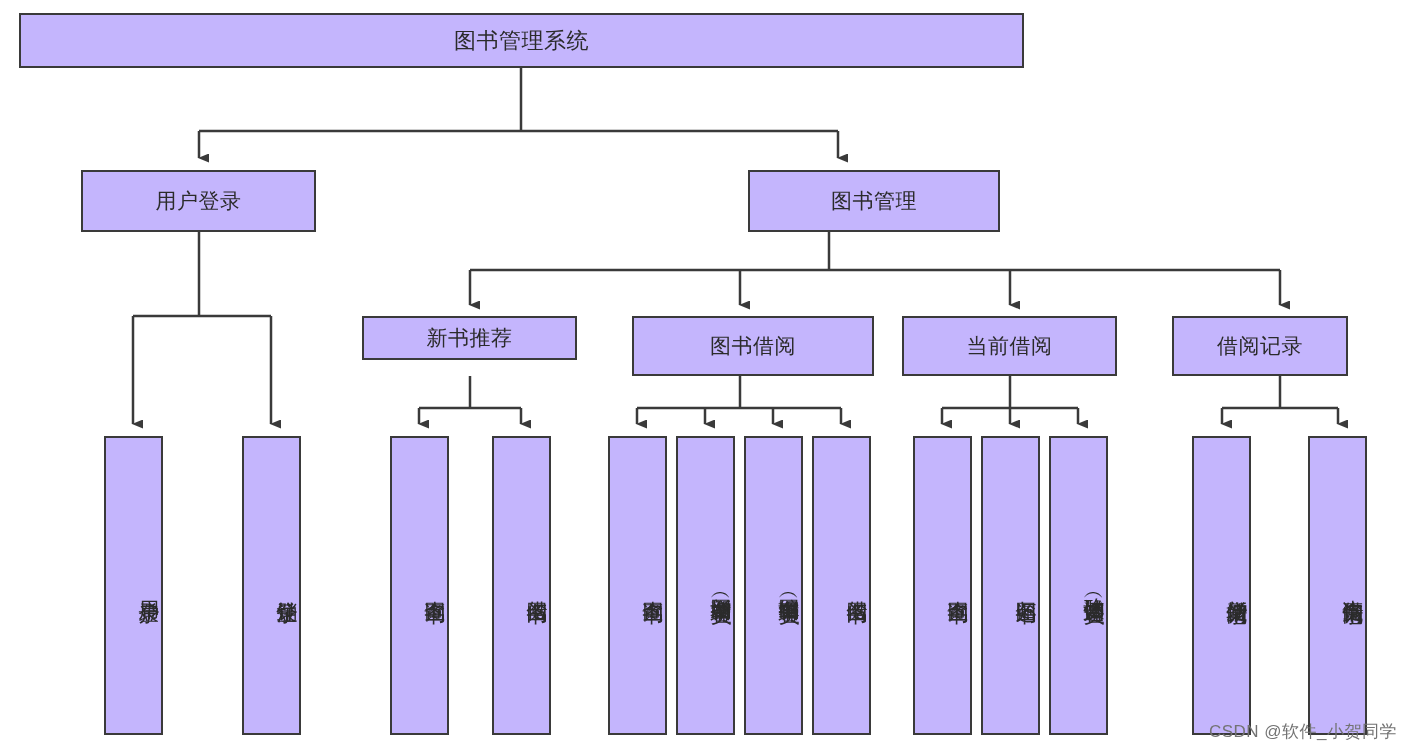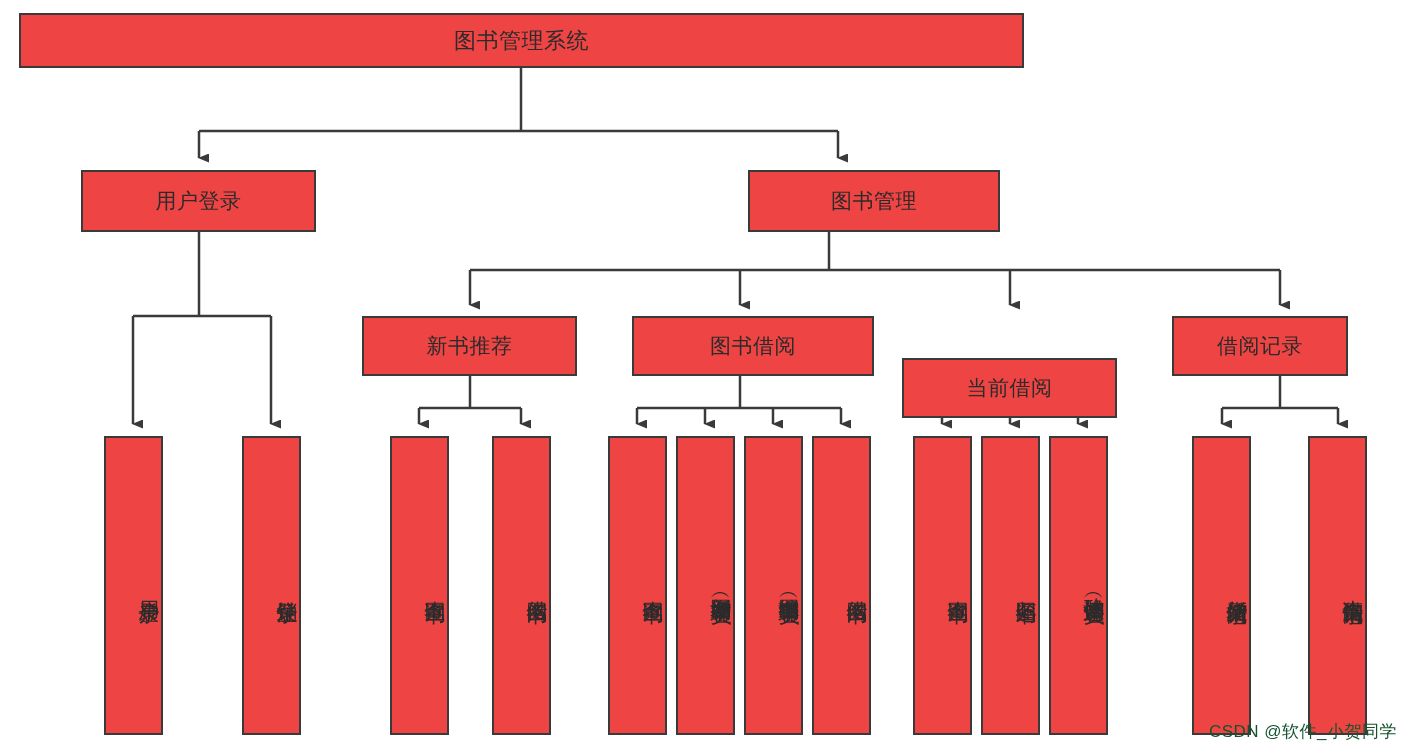--- a/index.html
+++ b/index.html
@@ -20,21 +20,21 @@
   #wires {
     position: absolute;
     left: 0; top: 0;
     width: 1405px;
     height: 747px;
     pointer-events: none;
   }
   .node {
     position: absolute;
     box-sizing: border-box;
-    background: #ef4444;
+    background: #c4b5fd;
     border: 2px solid #3a3a3a;
     display: flex;
     align-items: center;
     justify-content: center;
     color: #2b2b2b;
   }
   .node.horiz {
     font-size: 21px;
     letter-spacing: 0.5px;
   }
@@ -52,21 +52,21 @@
   .node.vert .vtext {
     writing-mode: vertical-rl;
     text-orientation: upright;
   }
   .node.root { font-size: 22px; }
   .watermark {
     position: absolute;
     right: 8px;
     bottom: 4px;
     font-size: 17px;
-    color: #14532d;
+    color: #737373;
     white-space: nowrap;
     letter-spacing: 0.5px;
   }
 </style>
 </head>
 <body>
 
 <div id="stage">
 
   <svg id="wires" viewBox="0 0 1405 747" xmlns="http://www.w3.org/2000/svg">
@@ -123,27 +123,27 @@
     <span>图书管理系统</span>
   </div>
 
   <div class="node horiz" style="left:81px; top:170px; width:235px; height:62px;">
     <span>用户登录</span>
   </div>
   <div class="node horiz" style="left:712px; top:170px; width:252px; height:62px;margin-left:36px;">
     <span>图书管理</span>
   </div>
 
-  <div class="node horiz" style="left:362px; top:316px; width:215px; height:60px;font-family:Liberation Serif, serif;">
+  <div class="node horiz" style="left:362px; top:316px; width:215px; height:44px;font-family:Liberation Serif, serif;">
     <span>新书推荐</span>
   </div>
   <div class="node horiz" style="left:632px; top:316px; width:242px; height:60px;">
     <span>图书借阅</span>
   </div>
-  <div class="node horiz" style="left:902px; top:316px; width:215px; height:60px;margin-top:42px;">
+  <div class="node horiz" style="left:902px; top:316px; width:215px; height:60px;">
     <span>当前借阅</span>
   </div>
   <div class="node horiz" style="left:1172px; top:316px; width:176px; height:60px;">
     <span>借阅记录</span>
   </div>
 
   <div class="node vert" style="left:104px; top:436px; width:59px; height:299px;">
     <span class="vtext">用户登录</span>
   </div>
   <div class="node vert" style="left:242px; top:436px; width:59px; height:299px;">

